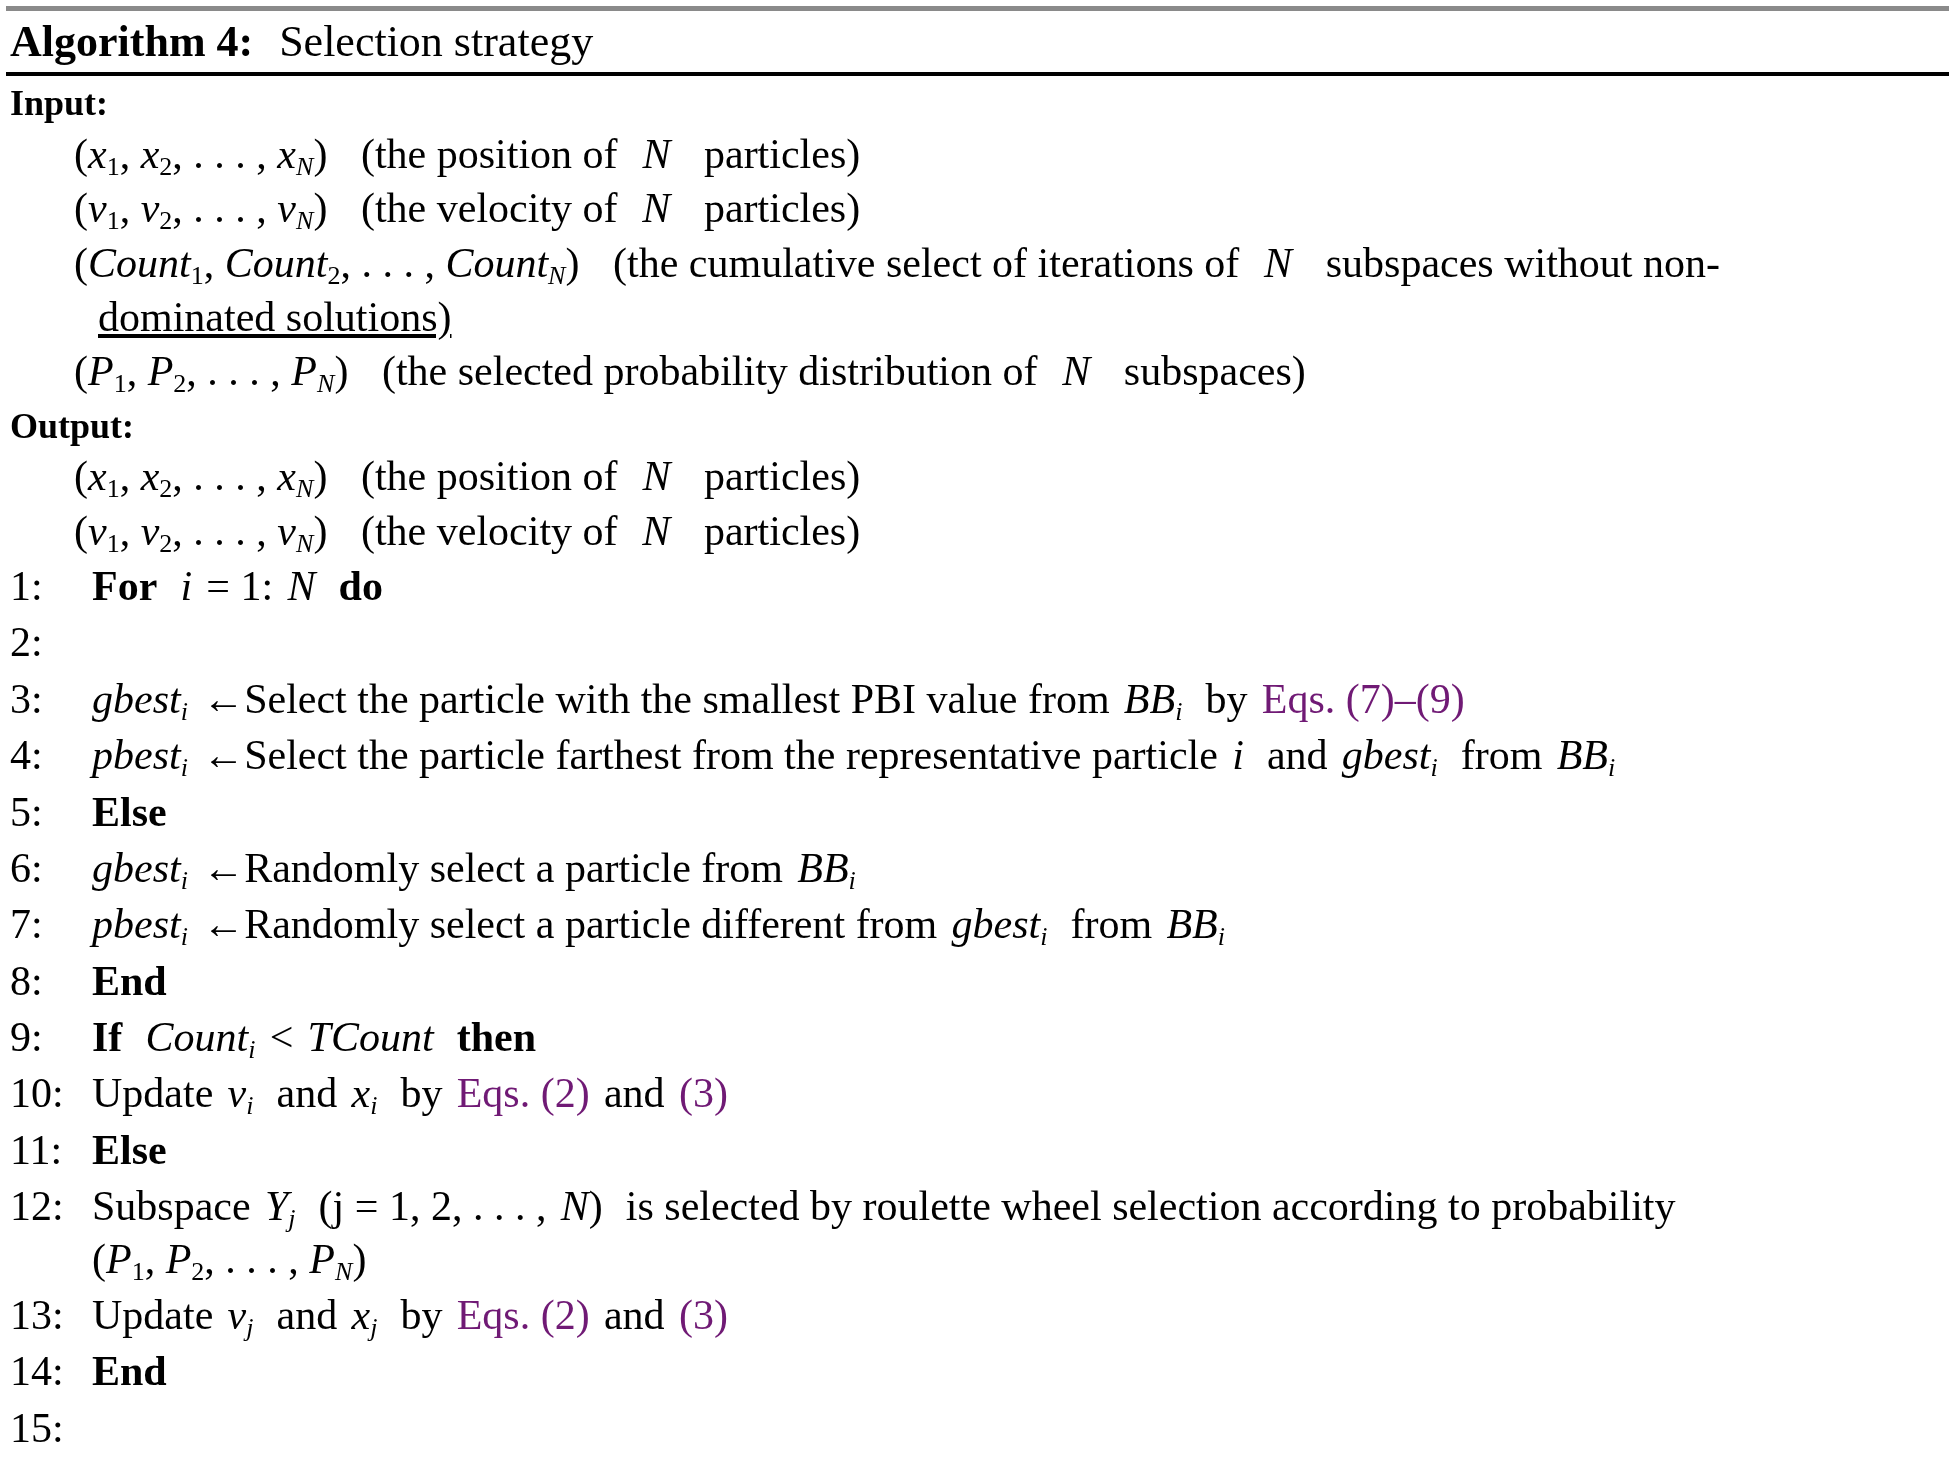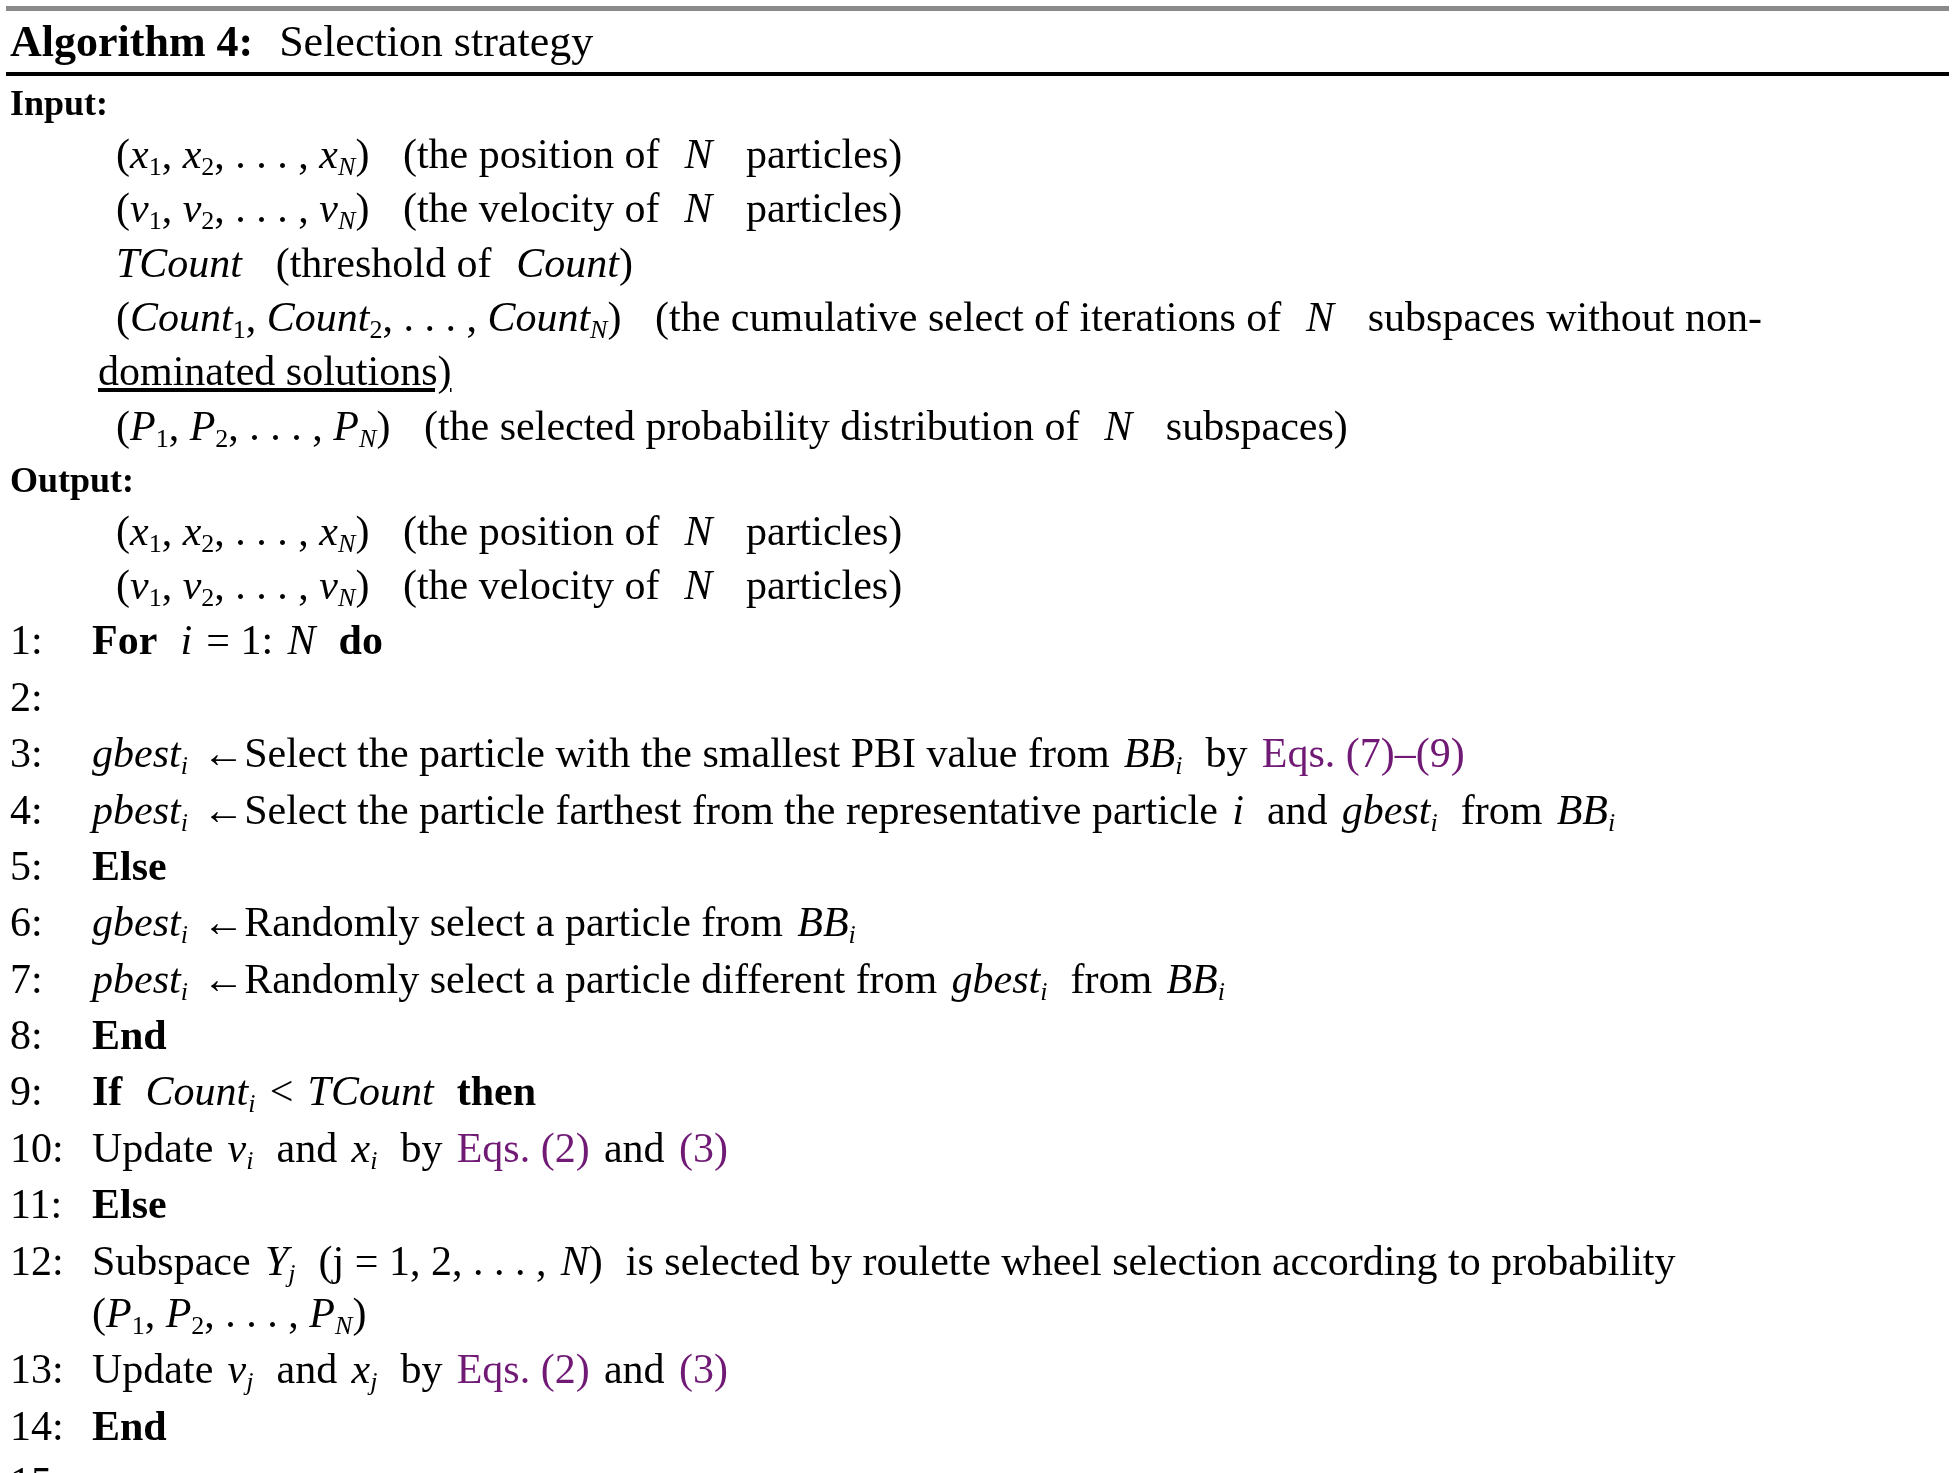--- a/index.html
+++ b/index.html
@@ -49,21 +49,21 @@
     font-weight: bold;
     line-height: 1.18;
     padding: 6px 0 2px 4px;
   }
 
   
   .arg-line {
     font-size: 42px;
     line-height: 1.20;
     padding: 2px 0 2px 0;
-    margin-left: 110px;
+    margin-left: 68px;
     text-indent: 0;
   }
   .arg-line.cont {
     margin-left: 92px;
     text-decoration: underline;
   }
 
   
   .step {
     display: flex;
@@ -129,25 +129,20 @@
     <span>particles)</span>
   </div>
 
   <div class="arg-line">
     <span class="up">(</span><span class="mi">v</span><sub class="upr">1</sub><span class="up">,&nbsp;</span><span class="mi">v</span><sub class="upr">2</sub><span class="up">, . . . ,&nbsp;</span><span class="mi">v</span><sub>N</sub><span class="up">)</span><span class="spw"></span>
     <span>(the velocity of</span>
     <span class="sp"></span><span class="mi">N</span><span class="spw"></span>
     <span>particles)</span>
   </div>
 
-  <div class="arg-line">
-    <span class="it">TCount</span><span class="spw"></span>
-    <span>(threshold of</span>
-    <span class="sp"></span><span class="it">Count</span><span>)</span>
-  </div>
 
   <div class="arg-line">
     <span class="up">(</span><span class="mi">Count</span><sub class="upr">1</sub><span class="up">,&nbsp;</span><span class="mi">Count</span><sub class="upr">2</sub><span class="up">, . . . ,&nbsp;</span><span class="mi">Count</span><sub>N</sub><span class="up">)</span><span class="spw"></span>
     <span>(the cumulative select of iterations of</span>
     <span class="sp"></span><span class="mi">N</span><span class="spw"></span>
     <span>subspaces without non-</span>
   </div>
   <div class="arg-line cont">dominated solutions)</div>
 
   <div class="arg-line">

